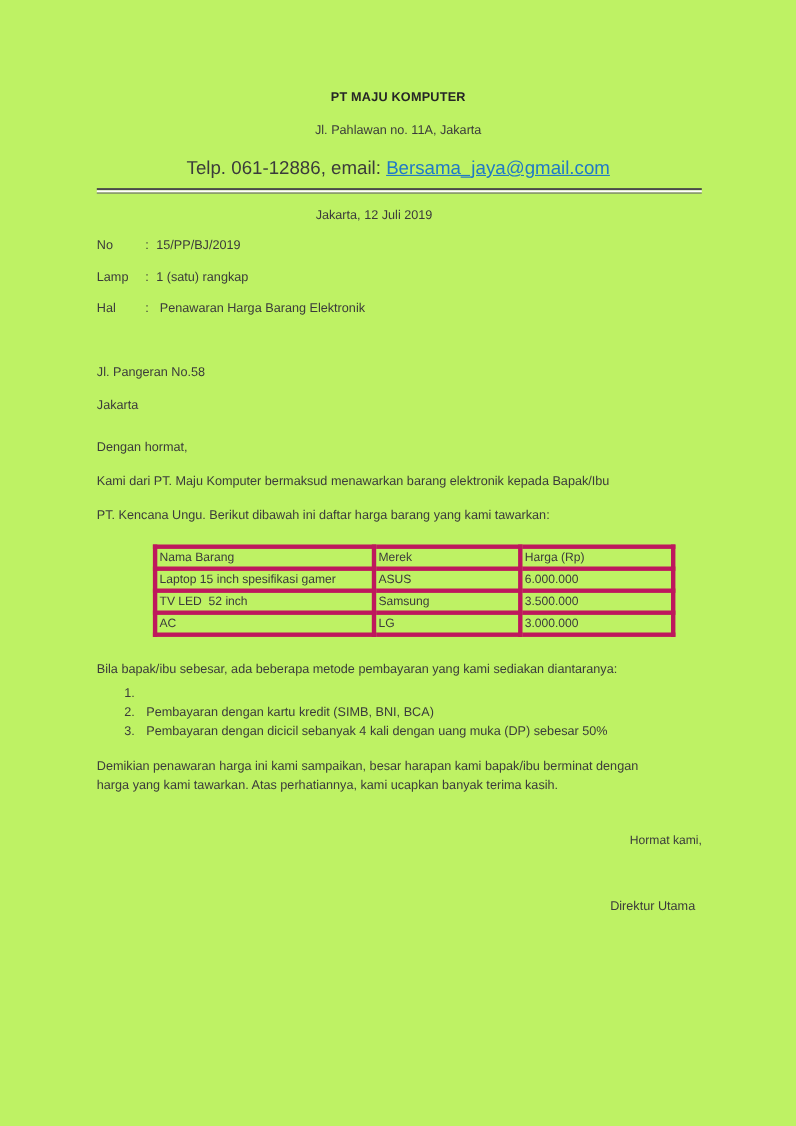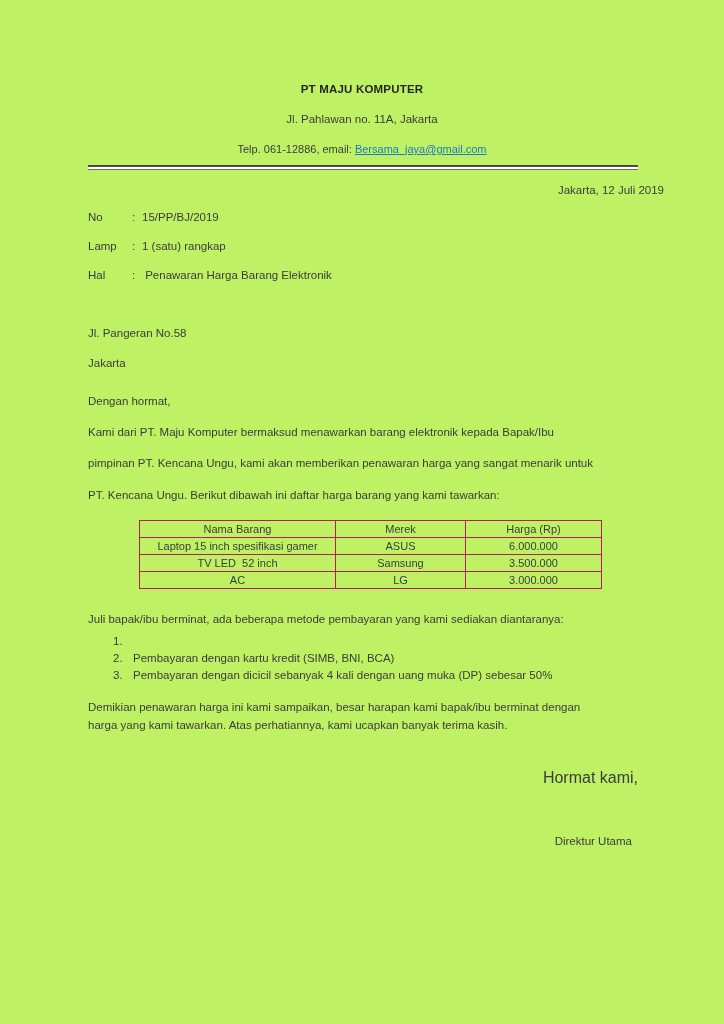--- a/index.html
+++ b/index.html
@@ -35,21 +35,21 @@
     color: #262626;
     line-height: 1;
   }
   .company-address {
     font-size: 11.5px;
     color: #3b3b3b;
     margin-top: 18px;
     line-height: 1;
   }
   .company-contact {
-    font-size: 11px;
+    font-size: 17px;
     color: #3b3b3b;
     margin-top: 19px;
     line-height: 1;
   }
   .email-link {
     color: #2079c7;
     text-decoration: underline;
   }
   .rule-wrap {
     margin: 10px 86px 0 88px;
@@ -62,22 +62,22 @@
     height: 2px;
     background: #ffffff;
   }
   .rule-thin {
     height: 1px;
     background: #6a6a6a;
   }
 
   
   .date-line {
-    margin: 14px 60px 0 0;
-    text-align: right;
+    margin: 14px 44px 0 0;
+    text-align: center;
     font-size: 11.5px;
     color: #3b3b3b;
   }
 
   
   .ref-block {
     margin: 15px 0 0 88px;
   }
   .ref-row {
     display: flex;
@@ -113,25 +113,25 @@
 
   
   .price-table {
     margin: 8px 0 0 139px;
     width: 448px;
     border-collapse: collapse;
     table-layout: fixed;
   }
   .price-table th,
   .price-table td {
-    border: 1px solid #be185d;
+    border: 4px solid #be185d;
     font-size: 11px;
     font-weight: normal;
     color: #3b3b3b;
-    text-align: center;
+    text-align: left;
     height: 16px;
     padding: 0 2px;
     line-height: 16px;
     white-space: pre;
   }
   .col-nama { width: 191px; }
   .col-merek { width: 125px; }
   .col-harga { width: 131px; }
 
   
@@ -167,21 +167,21 @@
     line-height: 1.55;
   }
 
   
   .sign-block {
     margin-top: 34px;
     padding-right: 86px;
     text-align: right;
   }
   .sign-regards {
-    font-size: 16px;
+    font-size: 11px;
     color: #3b3b3b;
   }
   .sign-title {
     font-size: 11.5px;
     color: #3b3b3b;
     margin-top: 48px;
     margin-right: 6px;
   }
 </style>
 </head>
@@ -224,21 +224,20 @@
   </div>
 
   <div class="addressee">
     <div>Jl. Pangeran No.58</div>
     <div>Jakarta</div>
   </div>
 
   <div class="body-block">
     <div class="body-line">Dengan hormat,</div>
     <div class="body-line">Kami dari PT. Maju Komputer bermaksud menawarkan barang elektronik kepada Bapak/Ibu</div>
-    <div class="body-line">pimpinan PT. Kencana Ungu, kami akan memberikan penawaran harga yang sangat menarik untuk</div>
     <div class="body-line">PT. Kencana Ungu. Berikut dibawah ini daftar harga barang yang kami tawarkan:</div>
   </div>
 
   <table class="price-table">
     <thead>
       <tr>
         <th class="col-nama">Nama Barang</th>
         <th class="col-merek">Merek</th>
         <th class="col-harga">Harga (Rp)</th>
       </tr>
@@ -255,21 +254,21 @@
         <td>3.500.000</td>
       </tr>
       <tr>
         <td>AC</td>
         <td>LG</td>
         <td>3.000.000</td>
       </tr>
     </tbody>
   </table>
 
-  <div class="payment-intro">Juli bapak/ibu berminat, ada beberapa metode pembayaran yang kami sediakan diantaranya:</div>
+  <div class="payment-intro">Bila bapak/ibu sebesar, ada beberapa metode pembayaran yang kami sediakan diantaranya:</div>
   <ol class="payment-list">
     <li>
       <span class="li-num">1.</span>
     </li>
     <li>
       <span class="li-num">2.</span>
       <span>Pembayaran dengan kartu kredit (SIMB, BNI, BCA)</span>
     </li>
     <li>
       <span class="li-num">3.</span>

